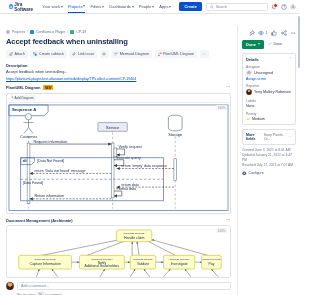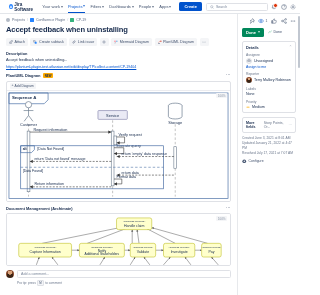--- a/index.html
+++ b/index.html
@@ -4,21 +4,21 @@
 <style>
   * { box-sizing: border-box; margin:0; padding:0; }
   html,body { width:300px; height:295px; overflow:hidden; }
   body {
     font-family: "Liberation Sans", sans-serif;
     font-size: 4.2px;
     color: #172b4d;
     background: #fff;
     -webkit-font-smoothing: antialiased;
   }
-  .app { width:300px; height:295px; position:relative; display:flex; flex-direction:column; }
+  .app { width:300px; height:295px; position:relative; display:flex; flex-direction:column;gap:12px; }
 
   
   .topnav {
     height:14px; background:#fff; border-bottom:1px solid #e3e6ea;
     display:flex; align-items:center; padding:0 4px; gap:4px; flex:0 0 14px;
   }
   .grid-icon { width:6px; height:6px; display:grid; grid-template-columns:repeat(3,1fr);
      grid-template-rows:repeat(3,1fr); gap:0.6px; }
   .grid-icon i { background:#505f79; border-radius:0.3px; }
   .brand { display:flex; align-items:center; gap:1.5px; }

